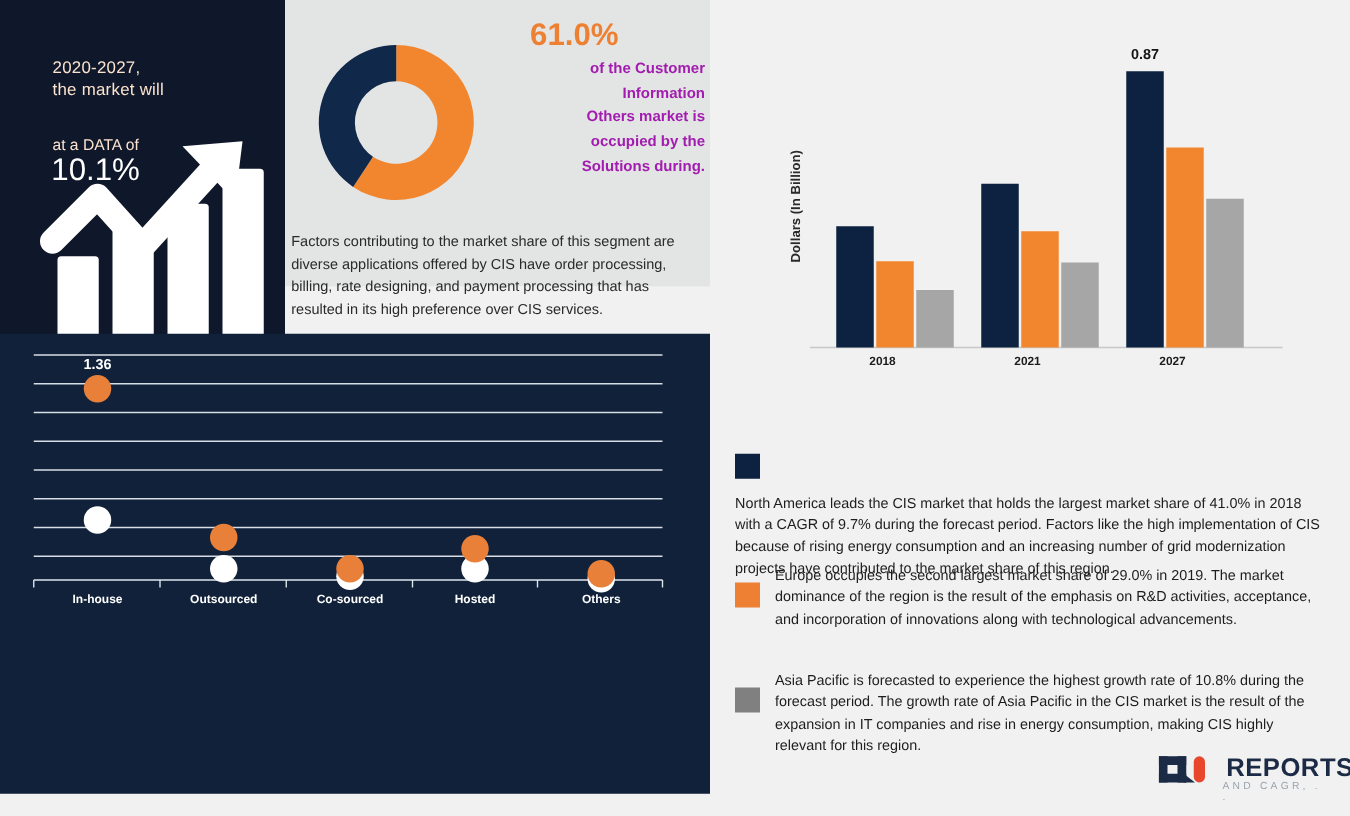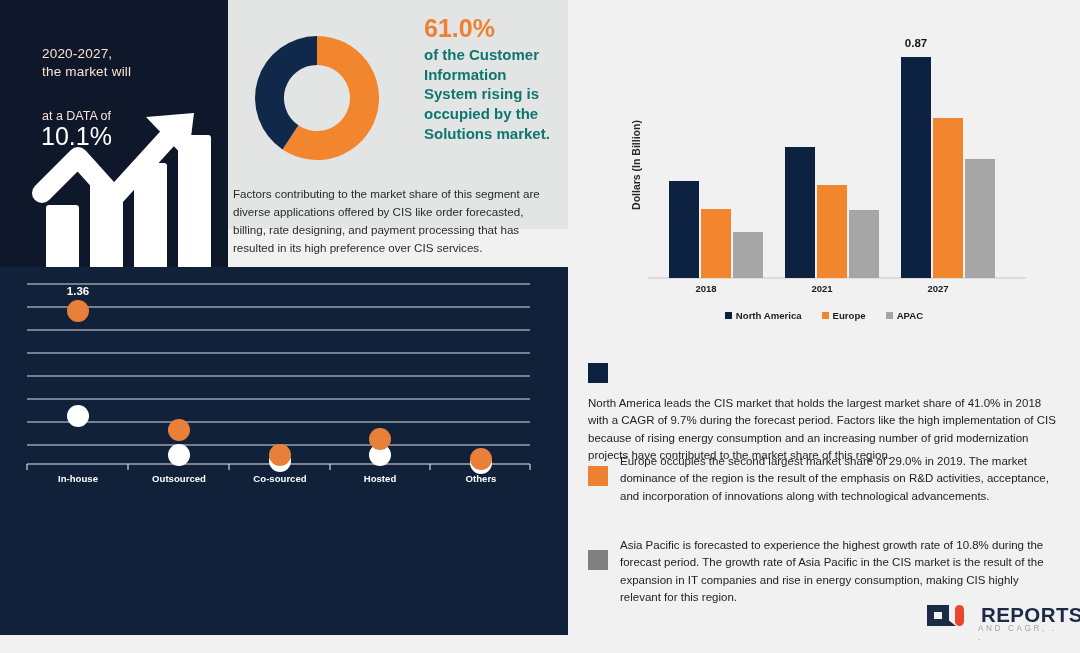--- a/index.html
+++ b/index.html
@@ -50,21 +50,21 @@
     width: 340px; height: 229px;
     background: #e3e4e4;
   }
   #donut { position: absolute; left: 9px; top: 23px; }
   .pct-big {
     position: absolute; left: 196px; top: 14px;
     color: #ee8033; font-size: 25px; font-weight: bold;
   }
   .seg-lines {
     position: absolute; left: 196px; top: 45px; width: 140px;
-    color: #0f766e; font-size: 15px; font-weight: bold; line-height: 19.7px;
+    color: #a21caf; font-size: 12px; font-weight: bold; line-height: 19.7px; text-align: right;
   }
   .seg-para {
     position: absolute; left: 5px; top: 185px; width: 325px;
     color: #2a2a2a; font-size: 11.6px; line-height: 18px;
   }
 
   
   #bar-panel {
     position: absolute; left: 568px; top: 0;
     width: 512px; height: 340px;
@@ -158,25 +158,25 @@
       <path fill="#10284a" d="M45.5 126.5
                A62 62 0 0 1 80 13
                L80 42
                A33 33 0 0 0 61.4 102.3
                Z"></path>
     </svg>
     <div class="pct-big">61.0%</div>
     <div class="seg-lines">
       <div>of the Customer</div>
       <div>Information</div>
-      <div>System rising is</div>
+      <div>Others market is</div>
       <div>occupied by the</div>
-      <div>Solutions market.</div>
-    </div>
-    <div class="seg-para">Factors contributing to the market share of this segment are diverse applications offered by CIS like order forecasted, billing, rate designing, and payment processing that has resulted in its high preference over CIS services.</div>
+      <div>Solutions during.</div>
+    </div>
+    <div class="seg-para">Factors contributing to the market share of this segment are diverse applications offered by CIS have order processing, billing, rate designing, and payment processing that has resulted in its high preference over CIS services.</div>
   </div>
 
   <div id="bar-panel">
     <svg id="bar-svg" width="512" height="305" viewBox="0 0 512 305">
       <text x="-160" y="78" transform="rotate(-90 0 0) translate(-160,0) rotate(90)" style="display:none"></text>
       <g transform="translate(72,165) rotate(-90)">
         <text x="0" y="0" font-family="Liberation Sans, sans-serif" font-size="10.5" font-weight="bold" fill="#2a2a2a" text-anchor="middle">Dollars (In Billion)</text>
       </g>
 
       <line x1="80" y1="278" x2="458" y2="278" stroke="#c8c8c8" stroke-width="1.2"></line>
@@ -192,34 +192,20 @@
       <text x="254" y="292" font-family="Liberation Sans, sans-serif" font-size="9.5" font-weight="bold" fill="#1c1c1c" text-anchor="middle">2021</text>
 
       <rect x="333" y="57" width="30" height="221" fill="#0d2240"></rect>
       <rect x="365" y="118" width="30" height="160" fill="#f2862f"></rect>
       <rect x="397" y="159" width="30" height="119" fill="#a6a6a6"></rect>
       <text x="370" y="292" font-family="Liberation Sans, sans-serif" font-size="9.5" font-weight="bold" fill="#1c1c1c" text-anchor="middle">2027</text>
 
       <text id="bar-value-label" x="348" y="47" font-family="Liberation Sans, sans-serif" font-size="11.5" font-weight="bold" fill="#141414" text-anchor="middle">0.87</text>
     </svg>
 
-    <div class="bar-legend">
-      <span class="li">
-        <i class="sw" style="background:#0d2240"></i>
-        <span>North America</span>
-      </span>
-      <span class="li">
-        <i class="sw" style="background:#f2862f"></i>
-        <span>Europe</span>
-      </span>
-      <span class="li">
-        <i class="sw" style="background:#a6a6a6"></i>
-        <span>APAC</span>
-      </span>
-    </div>
   </div>
 
   <div id="navy-panel">
     <svg id="dot-svg" width="568" height="250" viewBox="0 0 568 250">
       <g stroke="#e9eef5" stroke-width="1.1" opacity="0.92">
         <line x1="27" y1="17" x2="530" y2="17"></line>
         <line x1="27" y1="40" x2="530" y2="40"></line>
         <line x1="27" y1="63" x2="530" y2="63"></line>
         <line x1="27" y1="86" x2="530" y2="86"></line>
         <line x1="27" y1="109" x2="530" y2="109"></line>

